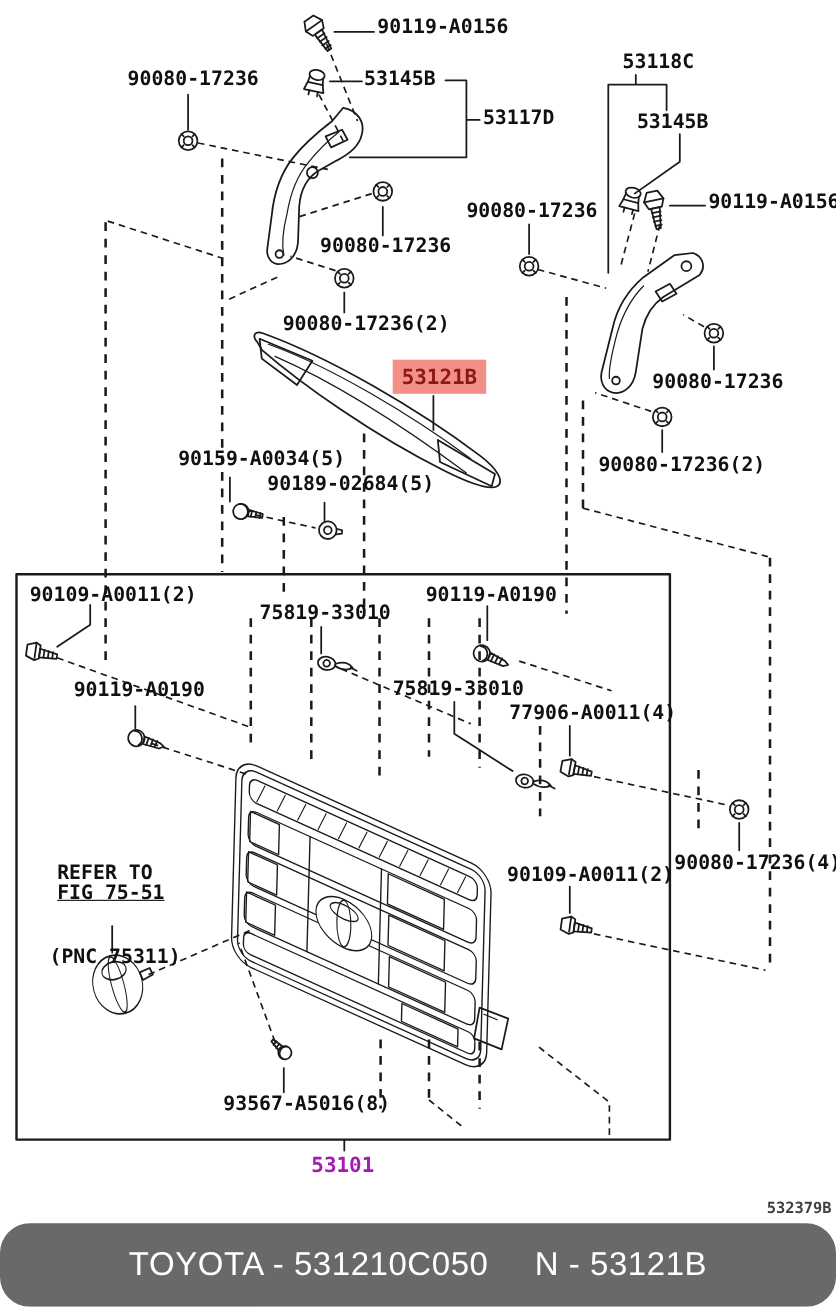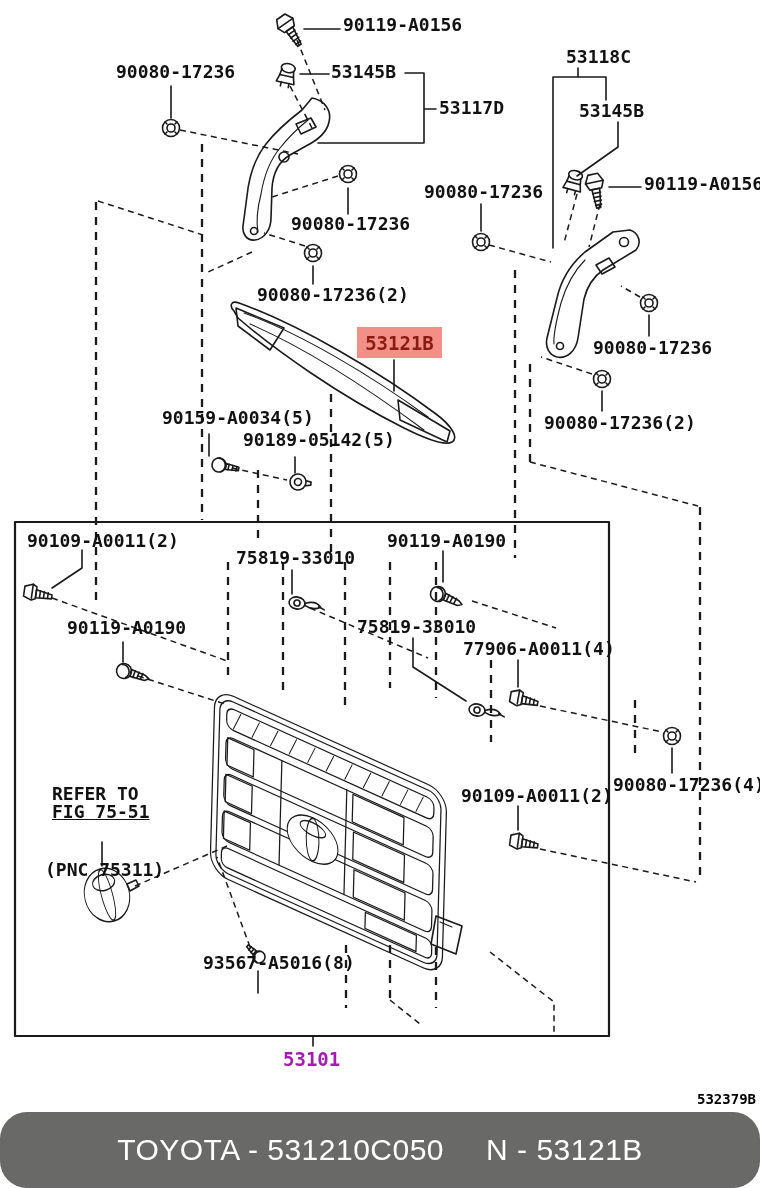--- a/index.html
+++ b/index.html
@@ -21,21 +21,21 @@
   .dashv{fill:none;stroke:var(--line-color);stroke-width:2.3;stroke-dasharray:8 7;}
   .dashl{fill:none;stroke:var(--line-color);stroke-width:1.5;stroke-dasharray:6 4.5;}
   .fw{fill:#fff;}
   .plabel{position:absolute;font:bold 18px "DejaVu Sans Mono",monospace;color:#111;
           line-height:18px;white-space:pre;}
   .note-line{position:absolute;font:bold 18px "DejaVu Sans Mono",monospace;color:#111;line-height:18px;}
   .hl{position:absolute;left:357px;top:327px;width:85px;height:31px;
       background:var(--highlight-bg);display:flex;align-items:center;justify-content:center;
       font:bold 19px "DejaVu Sans Mono",monospace;color:var(--highlight-text);}
   .mainlabel{position:absolute;left:283px;top:1048px;font:bold 19px "DejaVu Sans Mono",monospace;color:#a21caf;}
-  .catalog{position:absolute;left:697px;top:1091px;font:bold 14px "DejaVu Sans Mono",monospace;color:#000000;}
+  .catalog{position:absolute;left:697px;top:1091px;font:bold 14px "DejaVu Sans Mono",monospace;color:#404040;}
   .footer{position:absolute;left:0;top:1112px;width:760px;height:76px;background:var(--footer-bg);
           display:flex;align-items:center;justify-content:center;gap:42px;
           font:30px "Liberation Sans",sans-serif;color:var(--footer-text);letter-spacing:0.5px;border-radius:27px;}
 </style>
 </head>
 <body>
 
 <div class="stage">
 
 <svg width="760" height="1188" viewBox="0 0 760 1188">
@@ -267,32 +267,32 @@
       <div class="plabel" style="left: 116px; top: 63px;">90080-17236</div>
       <div class="plabel" style="left: 331px; top: 63px;">53145B</div>
       <div class="plabel" style="left: 439px; top: 99px;">53117D</div>
       <div class="plabel" style="left: 566px; top: 48px;">53118C</div>
       <div class="plabel" style="left: 579px; top: 102px;">53145B</div>
       <div class="plabel" style="left: 644px; top: 175px;">90119-A0156</div>
       <div class="plabel" style="left: 424px; top: 183px;">90080-17236</div>
       <div class="plabel" style="left: 291px; top: 215px;">90080-17236</div>
       <div class="plabel" style="left: 257px; top: 286px;">90080-17236(2)</div>
       <div class="plabel" style="left: 162px; top: 409px;">90159-A0034(5)</div>
-      <div class="plabel" style="left: 243px; top: 431px;">90189-05142(5)</div>
+      <div class="plabel" style="left: 243px; top: 431px;">90189-02684(5)</div>
       <div class="plabel" style="left: 593px; top: 339px;">90080-17236</div>
       <div class="plabel" style="left: 544px; top: 414px;">90080-17236(2)</div>
       <div class="plabel" style="left: 27px; top: 532px;">90109-A0011(2)</div>
       <div class="plabel" style="left: 236px; top: 549px;">75819-33010</div>
       <div class="plabel" style="left: 387px; top: 532px;">90119-A0190</div>
       <div class="plabel" style="left: 67px; top: 619px;">90119-A0190</div>
       <div class="plabel" style="left: 357px; top: 618px;">75819-33010</div>
       <div class="plabel" style="left: 463px; top: 640px;">77906-A0011(4)</div>
       <div class="plabel" style="left: 613px; top: 776px;">90080-17236(4)</div>
       <div class="plabel" style="left: 461px; top: 787px;">90109-A0011(2)</div>
-      <div class="plabel" style="left: 203px; top: 954px;">93567-A5016(8)</div>
+      <div class="plabel" style="left: 203px; top: 995px;">93567-A5016(8)</div>
     </div>
 
 <div class="hl">53121B</div>
 
 <div class="note-line" style="left:52px;top:785px;text-align:right;">REFER TO</div>
 <div class="note-line" style="left:52px;top:803px;text-decoration:underline;">FIG 75-51</div>
 <div class="note-line" style="left:45px;top:821px;margin-top:40px;">(PNC 75311)</div>
 
 <div class="mainlabel">53101</div>
 

